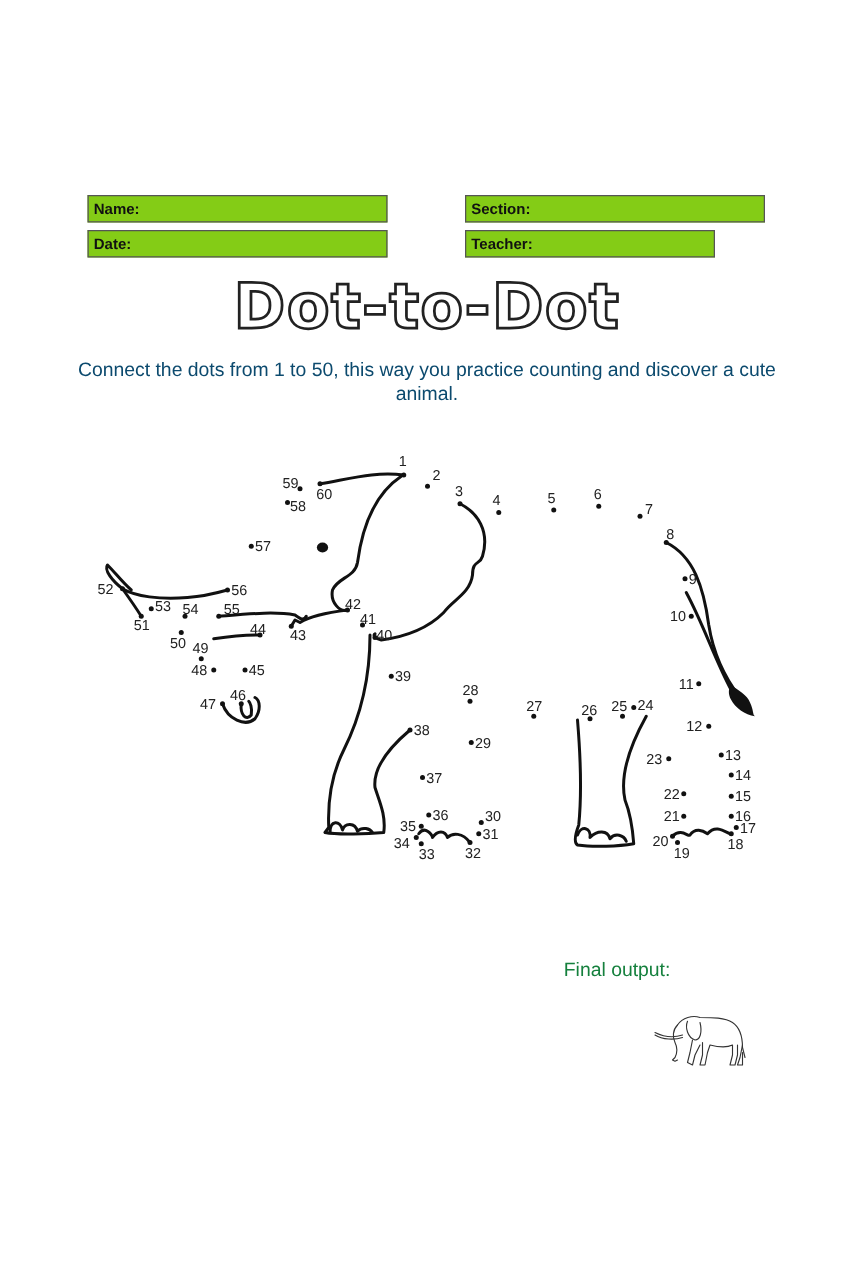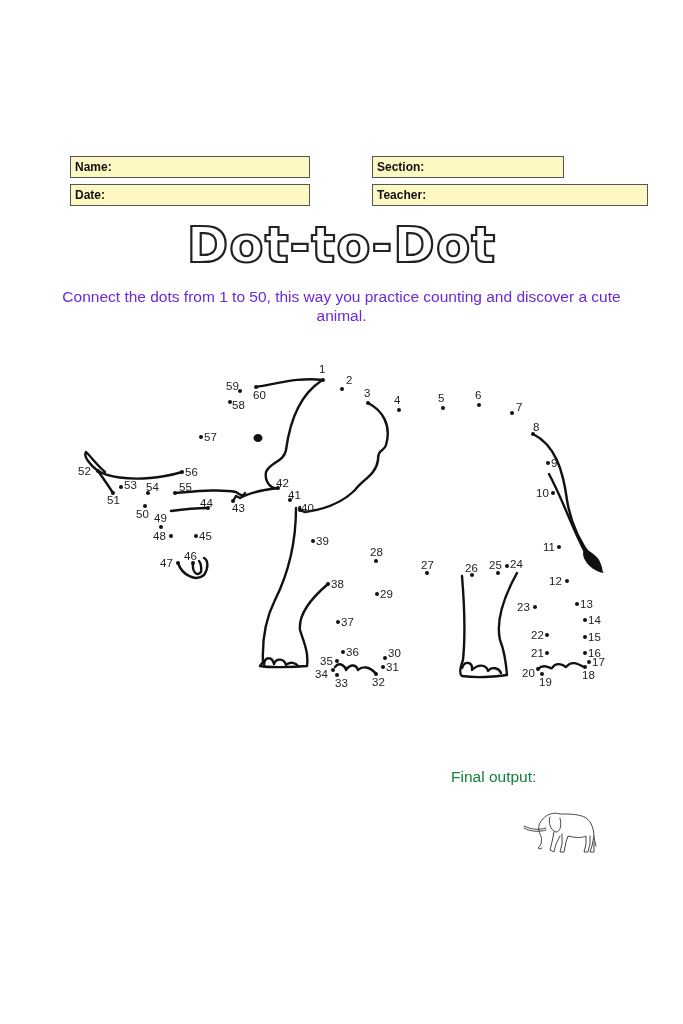--- a/index.html
+++ b/index.html
@@ -1,37 +1,37 @@
 <!DOCTYPE html>
 <html><head>
 <meta charset="utf-8">
 <style>
   html, body { margin: 0; padding: 0; background: #ffffff; }
   body { width: 683px; height: 1024px; position: relative; overflow: hidden; font-family: "Liberation Sans", sans-serif; color: #111; }
-  .field { position: absolute; height: 22px; border: 1.5px solid #555; box-sizing: border-box; background: #fef9c3; }
+  .field { position: absolute; height: 22px; border: 1.5px solid #555; box-sizing: border-box; background: #84cc16; }
   .field-label { position: absolute; left: 4px; top: 3px; font-size: 12px; font-weight: bold; color: #111; font-family: "Liberation Sans", sans-serif; }
   .title { position: absolute; left: 0; top: 212px; width: 683px; height: 60px; }
-  .instructions { position: absolute; left: 60px; top: 287px; width: 563px; text-align: center; font-size: 15.5px; line-height: 19px; color: #6d28d9; }
+  .instructions { position: absolute; left: 60px; top: 287px; width: 563px; text-align: center; font-size: 15.5px; line-height: 19px; color: #0c4a6e; }
   .puzzle { position: absolute; left: 0; top: 0; width: 683px; height: 1024px; }
   .final-label { position: absolute; left: 451px; top: 768px; font-size: 15.5px; color: #15803d; }
   .final-img { position: absolute; left: 520px; top: 808px; width: 80px; height: 48px; }
 </style>
 </head>
 <body>
 
 <div class="field" style="left:70px; top:156px; width:240px;">
   <span class="field-label">Name:</span>
 </div>
 <div class="field" style="left:70px; top:184px; width:240px;padding-left:11px;">
   <span class="field-label">Date:</span>
 </div>
-<div class="field" style="left:372px; top:156px; width:192px;">
+<div class="field" style="left:372px; top:156px; width:240px;">
   <span class="field-label">Section:</span>
 </div>
-<div class="field" style="left:372px; top:184px; width:276px;">
+<div class="field" style="left:372px; top:184px; width:200px;">
   <span class="field-label">Teacher:</span>
 </div>
 
 <svg class="title" viewBox="0 0 683 60" width="683" height="60">
   <text id="title-text" x="341.5" y="50" text-anchor="middle" font-family="DejaVu Sans, sans-serif" font-weight="bold" font-size="50" fill="#ffffff" stroke="#222" stroke-width="2.2" letter-spacing="1">Dot-to-Dot</text>
 </svg>
 
 <div class="instructions">Connect the dots from 1 to 50, this way you practice counting and discover a cute animal.</div>
 
 <svg class="puzzle" viewBox="0 0 683 1024" width="683" height="1024">

